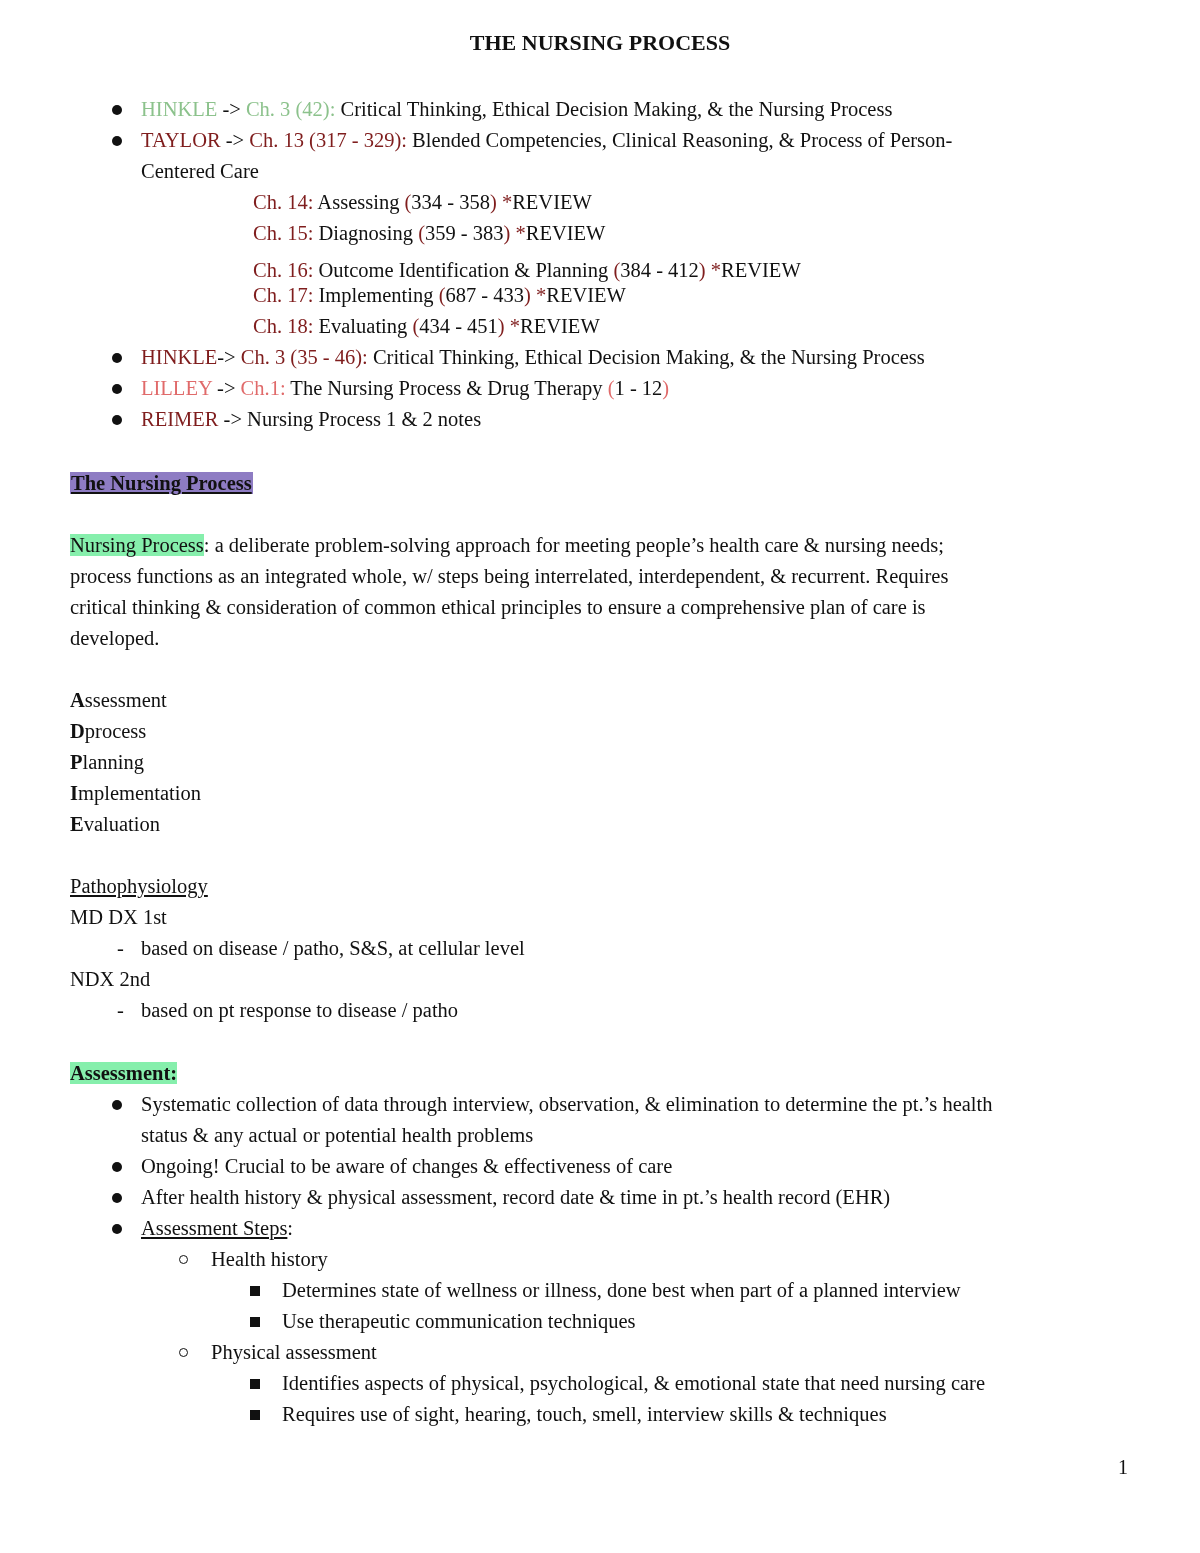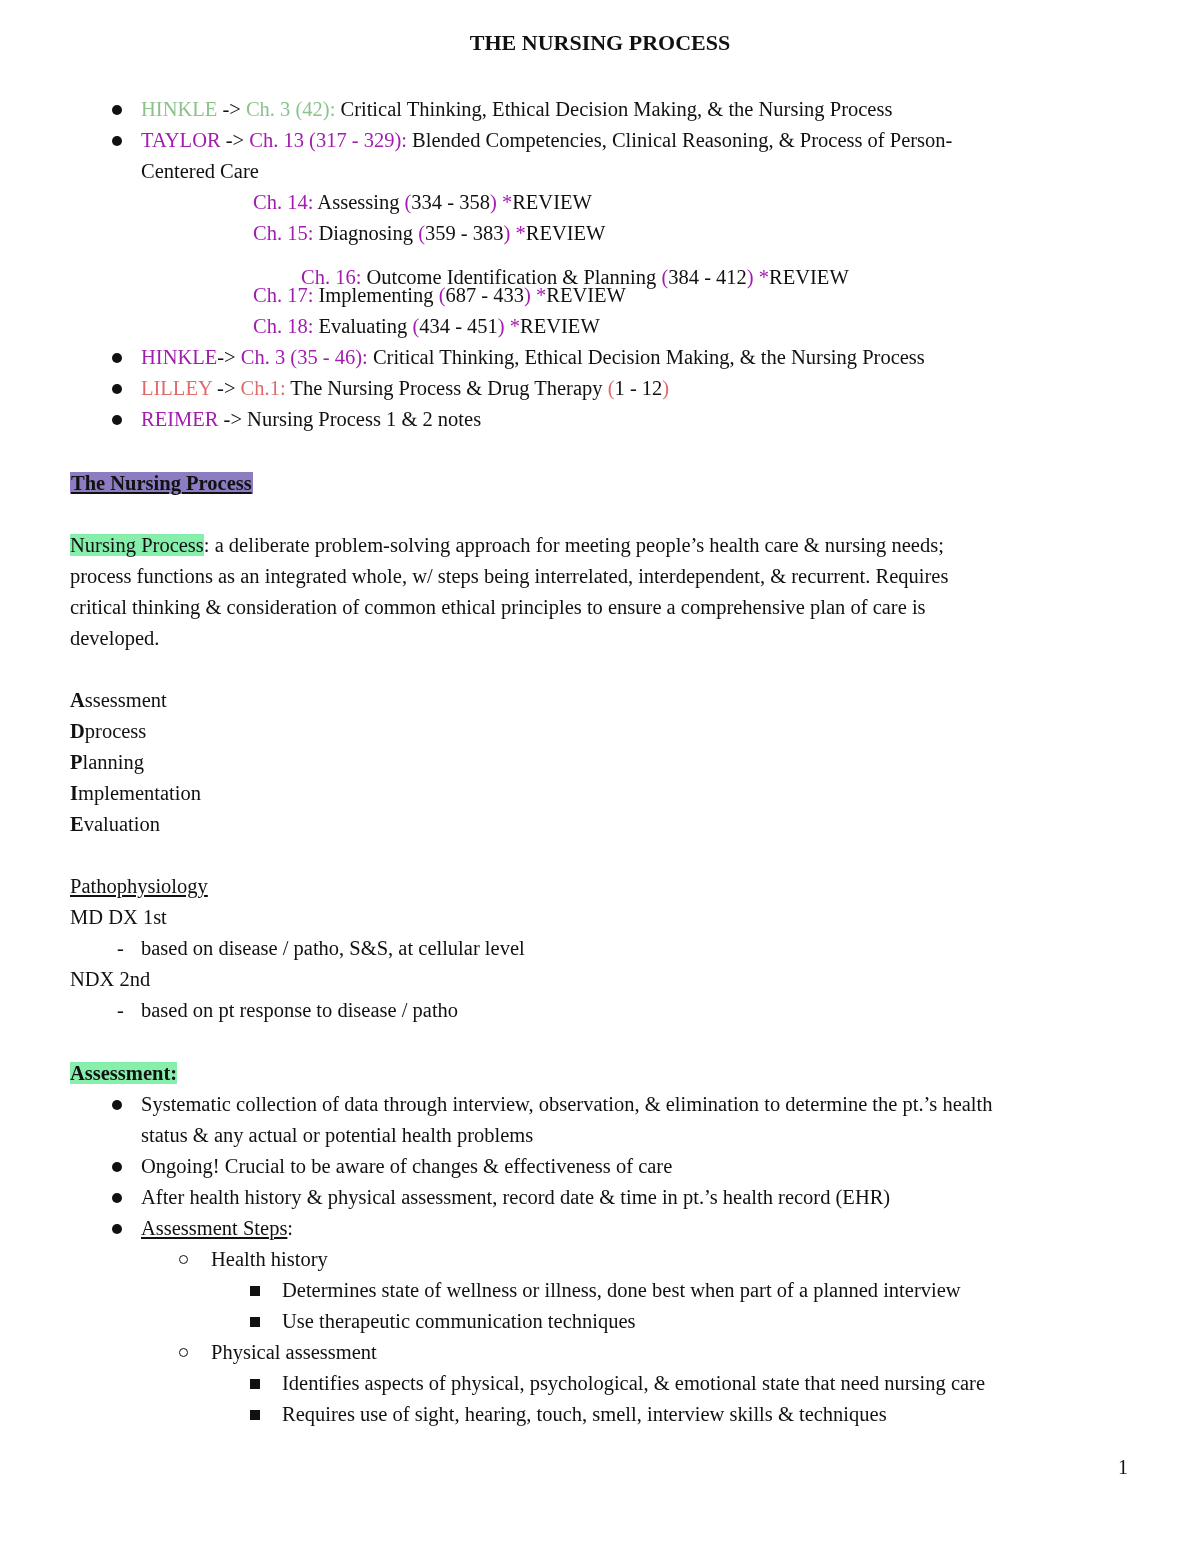--- a/index.html
+++ b/index.html
@@ -5,21 +5,21 @@
   html, body { margin: 0; padding: 0; background: #ffffff; }
   body { width: 1200px; height: 1553px; position: relative; overflow: hidden;
          font-family: "Liberation Serif", "DejaVu Serif", serif; font-size: 20.5px; color: #111; }
   .line { position: absolute; white-space: nowrap; line-height: 31px; }
   .title { position: absolute; top: 30px; left: 0; width: 1200px; text-align: center;
            font-weight: bold; font-size: 22px; }
   .bullet { position: absolute; width: 10px; height: 10px; border-radius: 50%; background: #111; }
   .circ { position: absolute; width: 7px; height: 7px; border-radius: 50%; border: 1.5px solid #111; }
   .sq { position: absolute; width: 10px; height: 10px; background: #111; }
   .green { color: #8cc28c; }
-  .orange { color: #a21caf; }
+  .orange { color: #7f1d1d; }
   .red { color: #e06a6a; }
   .u { text-decoration: underline; }
   .hl-purple { background: #8e7cc3; font-weight: bold; text-decoration: underline; padding: 0 1px; }
   .hl-yellow { background: #86efac; }
   .hl-pink { background: #86efac; font-weight: bold; }
   .b { font-weight: bold; }
   .pagenum { position: absolute; top: 1456px; left: 1118px; font-size: 20px; }
 </style>
 </head>
 <body>
@@ -37,21 +37,21 @@
     <span class="orange">TAYLOR</span><span> -&gt; </span><span class="orange">Ch. 13 (317 - 329):</span><span> Blended Competencies, Clinical Reasoning, &amp; Process of Person-</span>
   </div>
   <div class="line" style="left:141px; top:156px;">Centered Care</div>
 
   <div class="line" style="left:253px; top:187px;">
     <span class="orange">Ch. 14:</span><span> Assessing </span><span class="orange">(</span><span>334 - 358</span><span class="orange">)</span><span class="orange"> *</span><span>REVIEW</span>
   </div>
   <div class="line" style="left:253px; top:218px;">
     <span class="orange">Ch. 15:</span><span> Diagnosing </span><span class="orange">(</span><span>359 - 383</span><span class="orange">)</span><span class="orange"> *</span><span>REVIEW</span>
   </div>
-  <div class="line" style="left:253px; top:262px;margin-left:48px;">
+  <div class="line" style="left:253px; top:255px;">
     <span class="orange">Ch. 16:</span><span> Outcome Identification &amp; Planning </span><span class="orange">(</span><span>384 - 412</span><span class="orange">)</span><span class="orange"> *</span><span>REVIEW</span>
   </div>
   <div class="line" style="left:253px; top:280px;">
     <span class="orange">Ch. 17:</span><span> Implementing </span><span class="orange">(</span><span>687 - 433</span><span class="orange">)</span><span class="orange"> *</span><span>REVIEW</span>
   </div>
   <div class="line" style="left:253px; top:311px;">
     <span class="orange">Ch. 18:</span><span> Evaluating </span><span class="orange">(</span><span>434 - 451</span><span class="orange">)</span><span class="orange"> *</span><span>REVIEW</span>
   </div>
 
   <span class="bullet" style="left:112px; top:353px;"></span>

